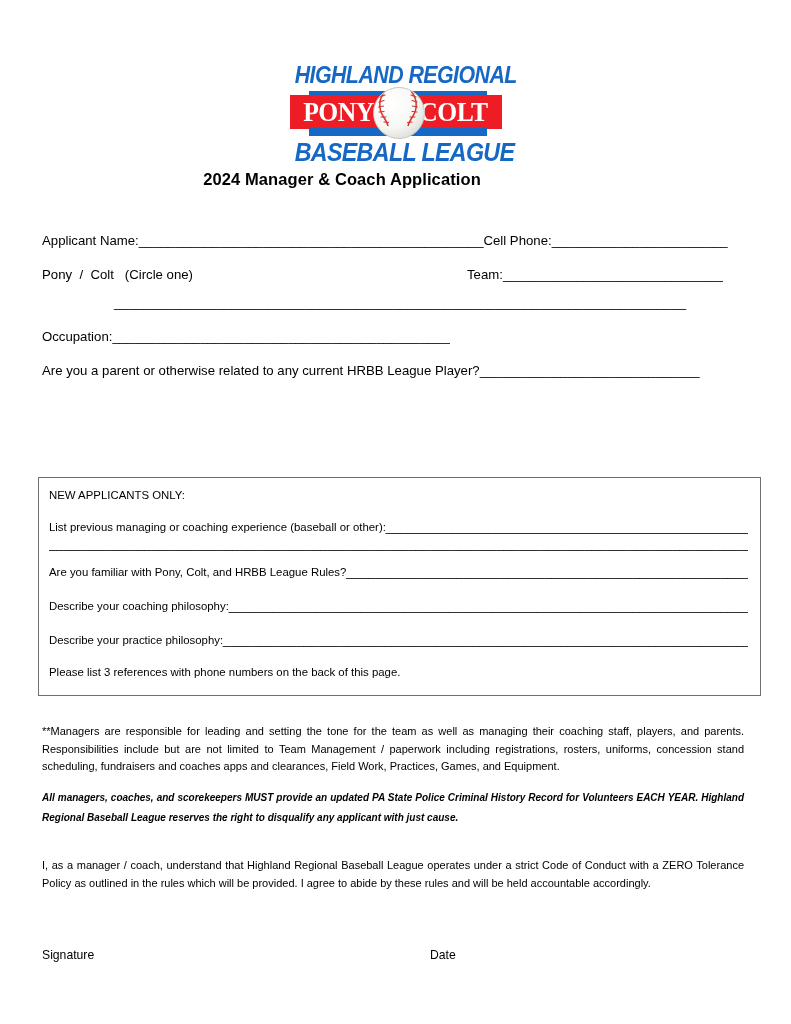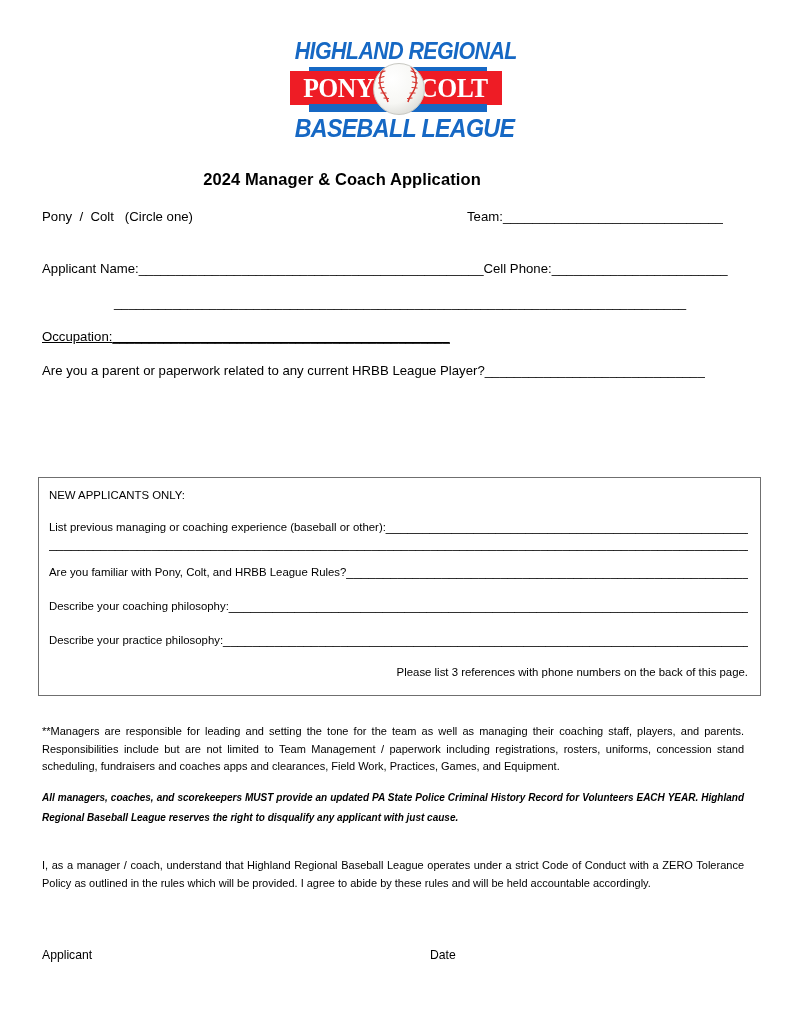--- a/index.html
+++ b/index.html
@@ -29,20 +29,21 @@
     left: 0;
     top: 38px;
     width: 791px;
     display: flex;
     justify-content: center;
   }
   .logo {
     position: relative;
     width: 218px;
     height: 110px;
+    margin-top: 24px;
   }
   .logo-top-text {
     position: absolute;
     left: 0;
     top: 0;
     width: 218px;
     text-align: center;
     font-family: "Liberation Sans", sans-serif;
     font-weight: bold;
     font-style: italic;
@@ -168,21 +169,21 @@
   .row-team  { height: 28px; }
   .row-team .team-block {
     position: absolute;
     left: 425px;
     top: 0;
   }
   .row-applicant { height: 34px; margin-top: 24px; }
   .row-address   { height: 34px; }
   .row-address2  { height: 34px; padding-left: 72px; }
   .row-medical   { height: 34px; }
-  .row-occupation{ height: 34px; text-decoration: underline; }
+  .row-occupation{ height: 34px; }
   .row-parent    { height: 28px; }
 
   
   .applicants-box {
     position: absolute;
     left: 38px;
     top: 477px;
     width: 723px;
     height: 219px;
     border: 1.3px solid #6f6f6f;
@@ -195,21 +196,21 @@
   .box-line {
     white-space: nowrap;
     overflow: hidden;
   }
   .bl-head   { margin-bottom: 18px; }
   .bl-exp    { margin-bottom: 2px; }
   .bl-exp2   { margin-bottom: 13px; letter-spacing:0px; }
   .bl-rules  { margin-bottom: 19px; }
   .bl-coach  { margin-bottom: 19px; }
   .bl-prac   { margin-bottom: 19px; }
-  .bl-refs   { margin-bottom: 8px; text-align: right; }
+  .bl-refs   { margin-bottom: 8px; }
 
   
   .para {
     position: absolute;
     left: 42px;
     width: 702px;
     text-align: justify;
     font-size: 11px;
     line-height: 17.5px;
   }
@@ -287,43 +288,43 @@
         </svg>
       </div>
       <div class="logo-bottom-text">BASEBALL LEAGUE</div>
     </div>
   </div>
 
   <div class="doc-title">2024 Manager &amp; Coach Application</div>
 
   <div class="body-area">
 
+    <div class="row row-applicant">
+      <span class="lbl">Applicant Name:</span><span class="fill">_______________________________________________</span><span class="lbl">Cell Phone:</span><span class="fill">________________________</span>
+    </div>
+
     <div class="row row-team">
       <span class="lbl">Pony  /  Colt   (Circle one)</span>
       <span class="team-block">
         <span class="lbl">Team:</span><span class="fill">______________________________</span>
       </span>
     </div>
 
-    <div class="row row-applicant">
-      <span class="lbl">Applicant Name:</span><span class="fill">_______________________________________________</span><span class="lbl">Cell Phone:</span><span class="fill">________________________</span>
-    </div>
-
 
     <div class="row row-address2">
       <span class="fill">______________________________________________________________________________</span>
     </div>
 
 
     <div class="row row-occupation">
       <span class="lbl">Occupation:</span><span class="fill">______________________________________________</span>
     </div>
 
     <div class="row row-parent">
-      <span class="lbl">Are you a parent or paperwork related to any current HRBB League Player?</span><span class="fill">______________________________</span>
+      <span class="lbl">Are you a parent or otherwise related to any current HRBB League Player?</span><span class="fill">______________________________</span>
     </div>
 
   </div>
 
   <div class="applicants-box">
     <div class="box-inner">
 
       <div class="box-line bl-head">NEW APPLICANTS ONLY:</div>
 
       <div class="box-line bl-exp">
@@ -353,18 +354,18 @@
 
   <div class="para p-managers">**Managers are responsible for leading and setting the tone for the team as well as managing their coaching staff, players, and parents.  Responsibilities include but are not limited to Team Management / paperwork including registrations, rosters, uniforms, concession stand scheduling, fundraisers and coaches apps and clearances, Field Work, Practices, Games, and Equipment.</div>
   <div class="para p-bold">All managers, coaches, and scorekeepers MUST provide an updated PA State Police Criminal History Record for Volunteers EACH YEAR.  Highland Regional Baseball League reserves the right to disqualify any applicant with just cause.</div>
   <div class="para p-conduct">I, as a manager / coach, understand that Highland Regional Baseball League operates under a strict Code of Conduct with a ZERO Tolerance Policy as outlined in the rules which will be provided.  I agree to abide by these rules and will be held accountable accordingly.</div>
 
   <div class="sig-area">
     <div class="sig-lines">
       <span class="fill">______________________________________________</span><span class="fill">_______________________________________</span>
     </div>
     <div class="sig-labels">
-      <span class="sig-label-sig">Applicant</span>
+      <span class="sig-label-sig">Signature</span>
       <span class="sig-label-date">Date</span>
     </div>
   </div>
 
 </div>
 
 </body></html>

